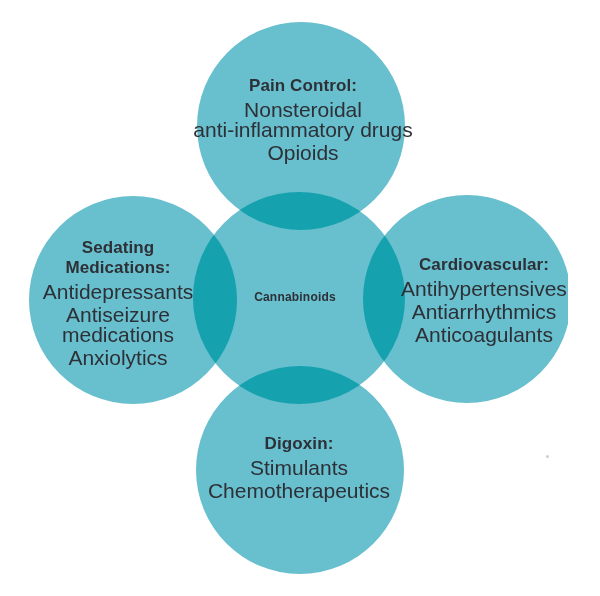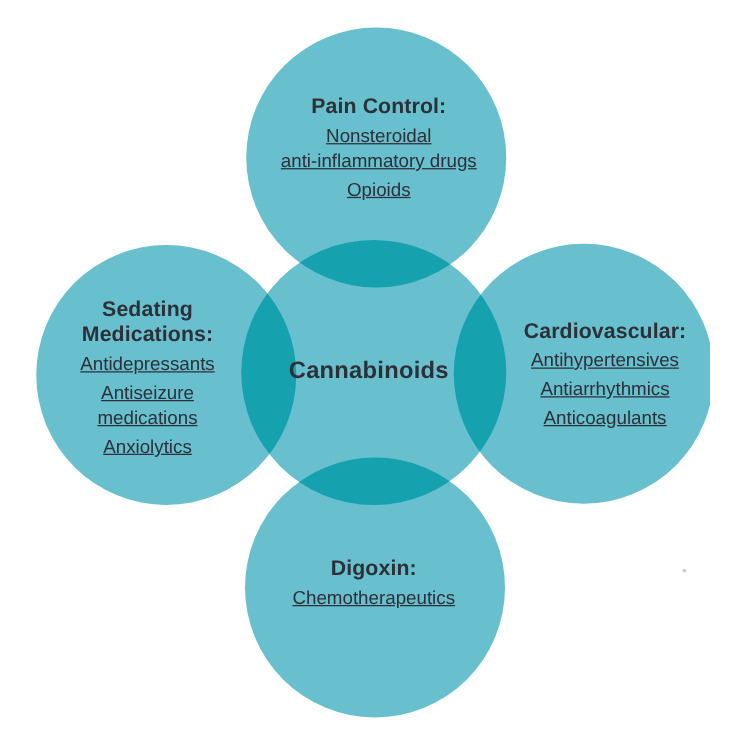--- a/index.html
+++ b/index.html
@@ -33,29 +33,28 @@
   }
   .heading {
     font-weight: bold;
     font-size: 17px;
     line-height: 20px;
     white-space: pre-line;
     margin: 0 0 4px 0;
     letter-spacing: 0.1px;
   }
   .item {
-    font-size: 15px;
+    font-size: 21px;
     line-height: 20px;
     white-space: pre-line;
     margin-top: 3px;
-    text-decoration: underline;
   }
   .center-label {
     font-weight: bold;
-    font-size: 19px;
+    font-size: 12px;
     letter-spacing: 0.2px;
   }
   .speck {
     position: absolute;
     left: 546px;
     top: 455px;
     width: 3px;
     height: 3px;
     border-radius: 50%;
     background: #c6d0d4;
@@ -106,20 +105,21 @@
 
   <div class="label-block" style="left:484px; top:300px;">
     <div class="heading">Cardiovascular:</div>
     <div class="item">Antihypertensives</div>
     <div class="item">Antiarrhythmics</div>
     <div class="item">Anticoagulants</div>
   </div>
 
   <div class="label-block" style="left:299px; top:467px;">
     <div class="heading">Digoxin:</div>
+    <div class="item">Stimulants</div>
     <div class="item">Chemotherapeutics</div>
   </div>
 
   <div class="label-block center-label" style="left:295px; top:297px;">Cannabinoids</div>
 
   <div class="speck"></div>
 
 </div>
 
 </body></html>

